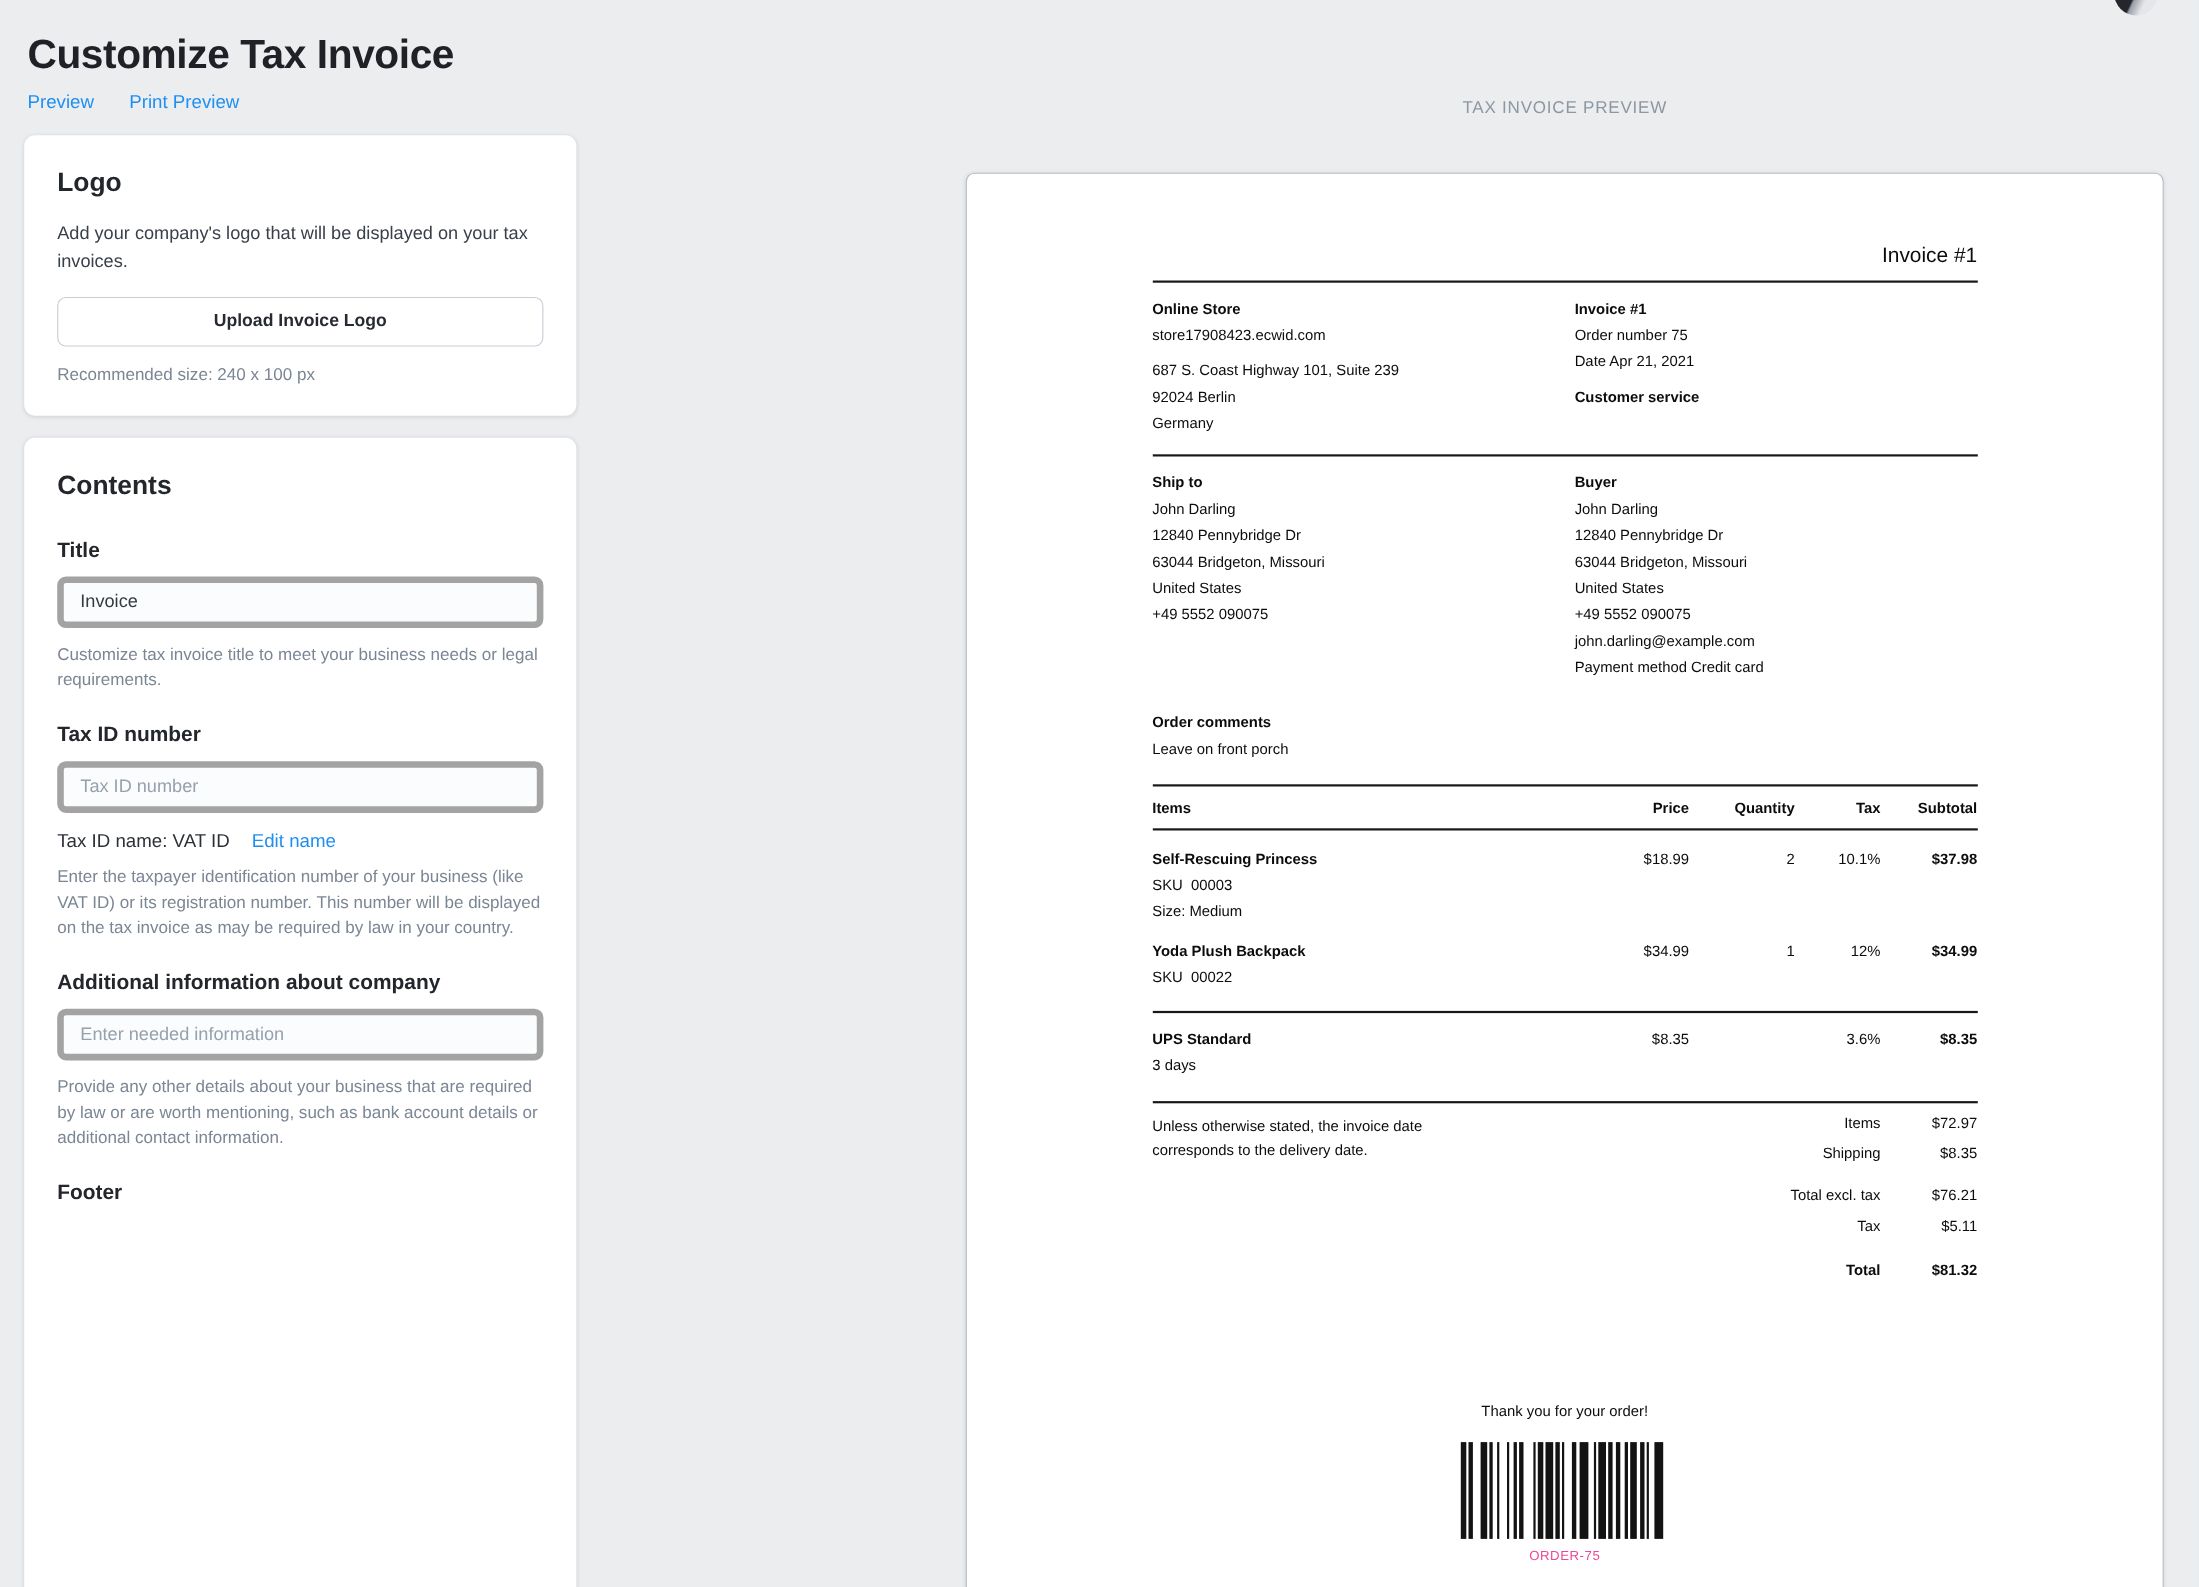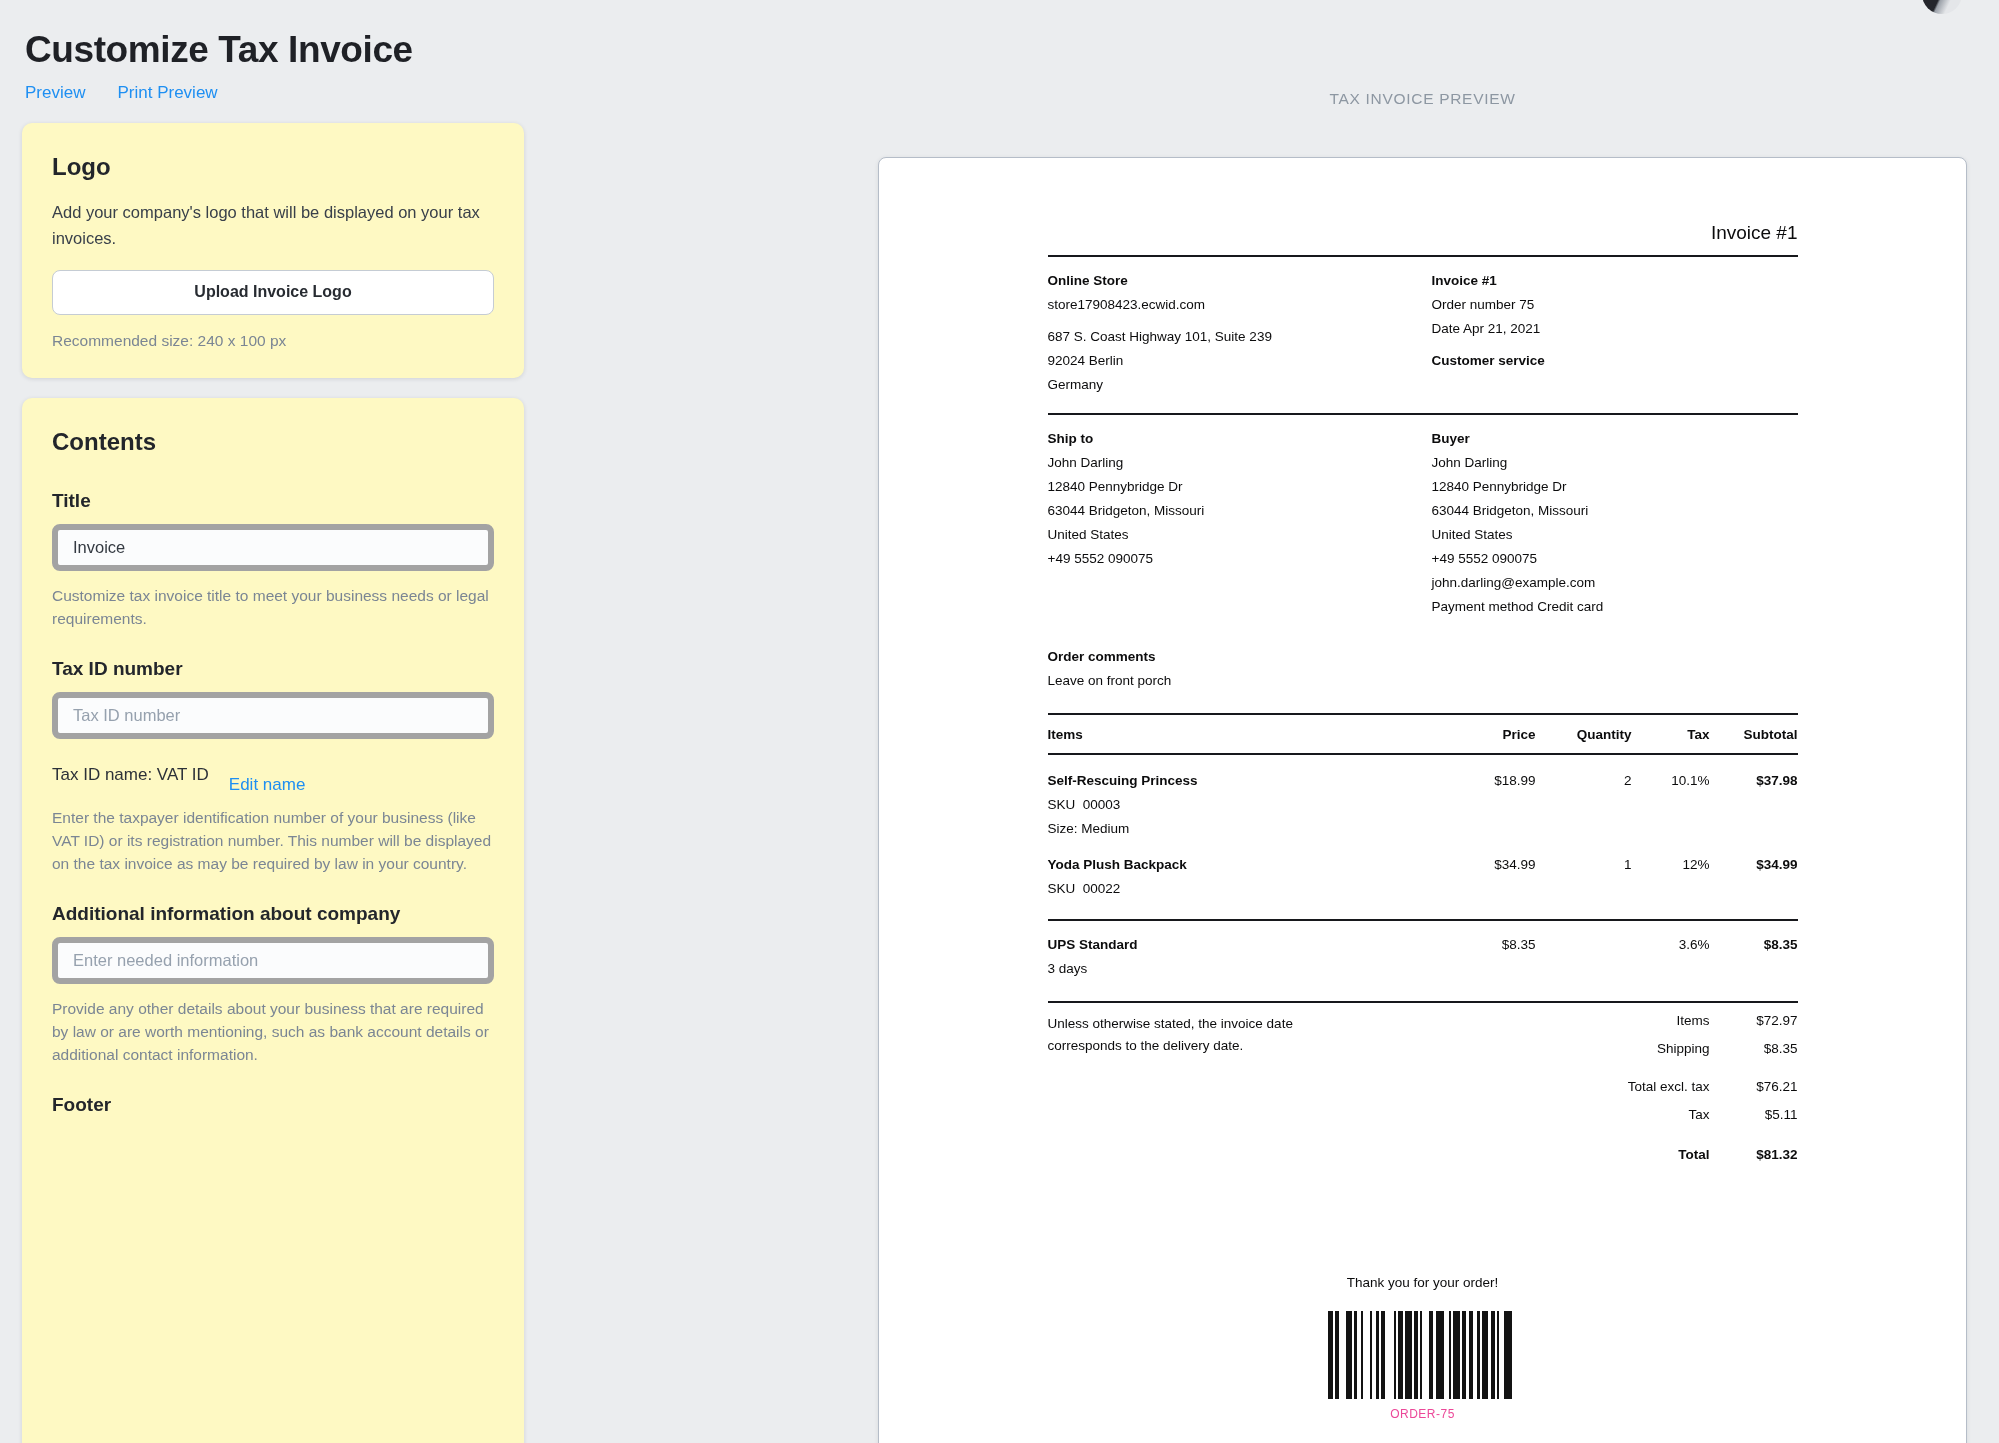--- a/index.html
+++ b/index.html
@@ -10,41 +10,41 @@
   
   .page-title { position:absolute; left:25px; top:12px; font-size:37px; font-weight:800;
     color:#1f2126; letter-spacing:-0.4px;margin-top:17px; }
   .top-links { position:absolute; left:25px; top:71px; display:flex; gap:32px; }
   .top-links a { color:#1e8ff2; font-size:17px; text-decoration:none; cursor:pointer;margin-top:12px; }
 
   .avatar { position:absolute; left:1922px; top:-26px; width:40px; height:40px; border-radius:50%;
     background:linear-gradient(115deg,#24262c 48%,#9aa0a8 52%,#e4e6e9 70%); cursor:pointer; }
 
   
-  .card { position:absolute; left:22px; width:502px; background:#fef9c3; border-radius:10px;
+  .card { position:absolute; left:22px; width:502px; background:#ffffff; border-radius:10px;
     box-shadow:0 1px 4px rgba(41,50,61,.14); padding:30px; }
   .logo-card { top:123px; height:255px; }
   .contents-card { top:398px; height:1100px; }
 
   .card h2 { font-size:24px; font-weight:800; color:#23262b; }
   .body-text { margin-top:18px; font-size:16.5px; line-height:1.6; color:#39404a; }
   .upload-btn { display:block; width:100%; height:45px; margin-top:18px; background:#fff;
     border:1px solid #c5ccd4; border-radius:8px; font-family:inherit; font-size:16px;
     font-weight:700; color:#272b31; cursor:pointer; }
   .helper { font-size:15.5px; line-height:1.48; color:#7b8694; }
   .logo-card .helper { margin-top:15px; }
 
   .field-label { font-size:19px; font-weight:700; color:#23262b; margin:27px 0 12px; }
   .field-label.first { margin-top:34px; }
   .text-input { width:100%; height:47px; border:6px solid #a3a3a3; border-radius:8px;
     background:#fbfcfd; padding:0 15px; font-family:inherit; font-size:16.5px; color:#343a42; }
   .text-input::placeholder { color:#96a1ae; }
   .input-helper { margin-top:14px; }
   .taxid-row { margin:16px 0 0; font-size:17px; color:#2c3138; display:flex; gap:20px; align-items:center; }
-  .taxid-row a { color:#1e8ff2; text-decoration:none; cursor:pointer;margin-top:20px; }
+  .taxid-row a { color:#1e8ff2; text-decoration:none; cursor:pointer; }
   .taxid-helper { margin-top:12px; }
 
   
   .preview-heading { position:absolute; left:878px; top:90px; width:1089px; text-align:center;
     font-size:15.5px; letter-spacing:.7px; color:#8d97a2; }
   .invoice-card { position:absolute; left:878px; top:157px; width:1089px; height:1310px;
     background:#fff; border:1px solid #b5bdc8; border-radius:8px;
     box-shadow:0 1px 4px rgba(41,50,61,.10); }
   .inv-content { width:750px; margin:63px auto 0; font-size:13.5px; line-height:24px; color:#0c0c0d; }
 

